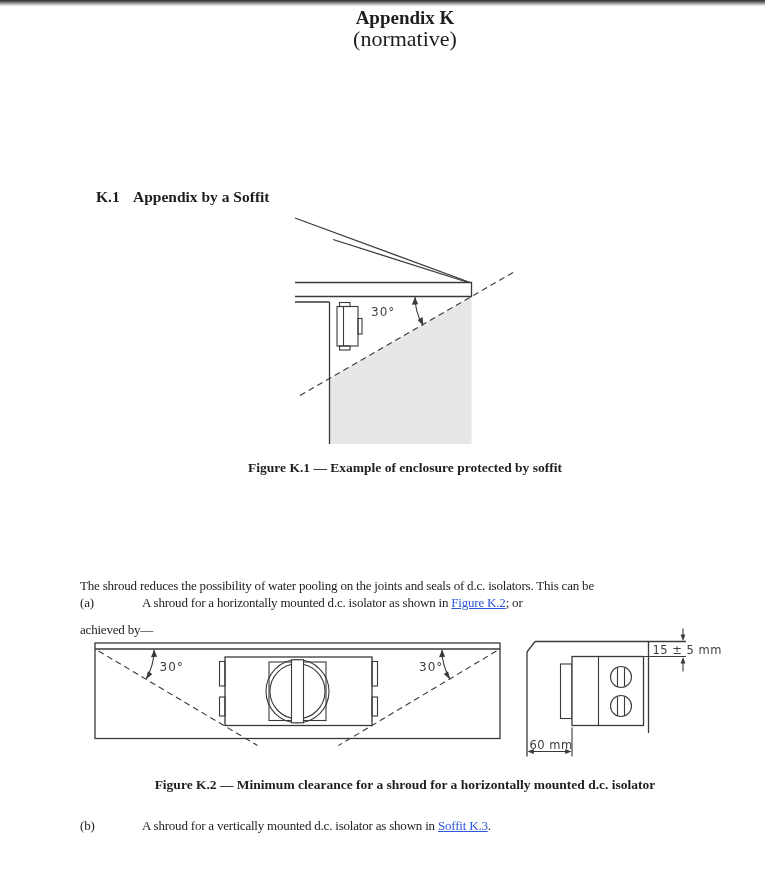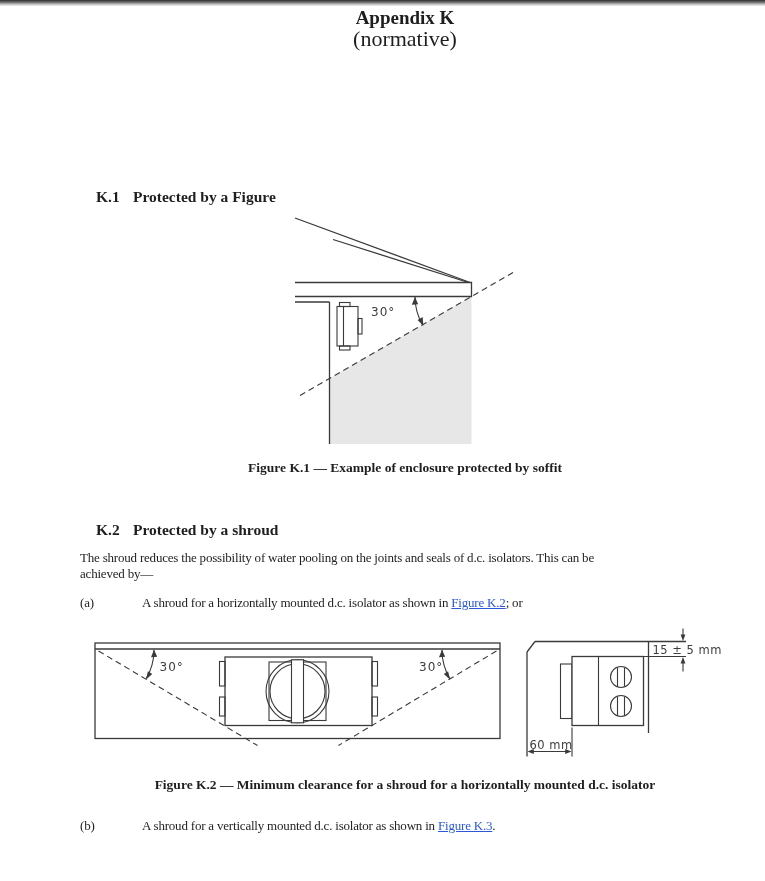--- a/index.html
+++ b/index.html
@@ -17,21 +17,21 @@
   .main-heading{top:74px;font-size:19px;font-weight:bold;line-height:23.5px;letter-spacing:0.3px;}
   .main-heading span{display:block;}
   .sec-heading{position:absolute;left:96px;font-size:15.5px;font-weight:bold;display:flex;}
   .sec-heading .num{width:37px;}
   .k1-heading{top:188px;}
   .k2-heading{top:521px;}
   .caption{position:absolute;left:45px;width:720px;text-align:center;font-size:13.5px;font-weight:bold;}
   .cap1{top:460px;text-align:center;}
   .cap2{top:777px;}
   .bodytext{position:absolute;left:80px;top:550px;font-size:13px;line-height:15.8px;letter-spacing:-0.2px;white-space:nowrap;}
-  .bodytext span{display:block;}
+  .bodytext span{display:block;margin-top:28px;}
   .list-item{position:absolute;font-size:13px;letter-spacing:-0.2px;white-space:nowrap;}
   .item-marker{position:absolute;left:80px;}
   .item-text{position:absolute;left:142px;text-align:center;}
   .item-a{top:595px;}
   .item-b{top:818px;}
   a.doclink{color:#2b57d8;text-decoration:underline;cursor:pointer;}
   svg{position:absolute;}
   #fig1{left:270px;top:208px;}
   #fig2{left:88px;top:618px;}
   svg line, svg path, svg rect, svg circle{stroke:#3a3a3a;fill:none;}
@@ -50,21 +50,21 @@
 
 <div id="page">
   <div class="topbar"></div>
 
   <div class="centered appendix-title">Appendix K</div>
   <div class="centered appendix-type">(normative)</div>
 
 
   <div class="sec-heading k1-heading">
     <span class="num">K.1</span>
-    <span>Protected by a Figure</span>
+    <span>Appendix by a Soffit</span>
   </div>
 
   <svg id="fig1" width="300" height="250" viewBox="270 208 300 250">
     <g>
       <polygon class="shade" points="329.5,378.5 471.5,296.5 471.5,444 329.5,444"></polygon>
     </g>
     <g>
       <line class="thick" x1="295" y1="218" x2="471.5" y2="283"></line>
       <line class="thick" x1="333" y1="239.5" x2="471.5" y2="283.5"></line>
     </g>
@@ -88,24 +88,20 @@
       <line class="thin" x1="343.5" y1="306.5" x2="343.5" y2="346"></line>
       <rect class="thin" x="339.5" y="302.5" width="10.5" height="4"></rect>
       <rect class="thin" x="339.5" y="346" width="10.5" height="4"></rect>
       <rect class="thin" x="358" y="318.5" width="4" height="15.5"></rect>
     </g>
     <text class="lbl" x="371" y="315.5">30°</text>
   </svg>
 
   <div class="caption cap1">Figure K.1 — Example of enclosure protected by soffit</div>
 
-  <div class="sec-heading k2-heading">
-    <span class="num">K.2</span>
-    <span>Protected by a shroud</span>
-  </div>
 
   <div class="bodytext">
     <span>The shroud reduces the possibility of water pooling on the joints and seals of d.c. isolators. This can be</span>
     <span>achieved by—</span>
   </div>
 
   <div class="list-item item-a">
     <span class="item-marker">(a)</span>
     <span class="item-text"><span>A shroud for a horizontally mounted d.c. isolator as shown in </span><a class="doclink">Figure K.2</a><span>; or</span></span>
   </div>
@@ -179,15 +175,15 @@
       <polygon class="arrow" points="527.5,751.5 533.8,749.1 533.8,753.9"></polygon>
       <polygon class="arrow" points="571.5,751.5 565.2,749.1 565.2,753.9"></polygon>
     </g>
     <text class="dim" x="529.5" y="748.5">60 mm</text>
   </svg>
 
   <div class="caption cap2">Figure K.2 — Minimum clearance for a shroud for a horizontally mounted d.c. isolator</div>
 
   <div class="list-item item-b">
     <span class="item-marker">(b)</span>
-    <span class="item-text"><span>A shroud for a vertically mounted d.c. isolator as shown in </span><a class="doclink">Figure K.3</a><span>.</span></span>
+    <span class="item-text"><span>A shroud for a vertically mounted d.c. isolator as shown in </span><a class="doclink">Soffit K.3</a><span>.</span></span>
   </div>
 </div>
 
 </body></html>

